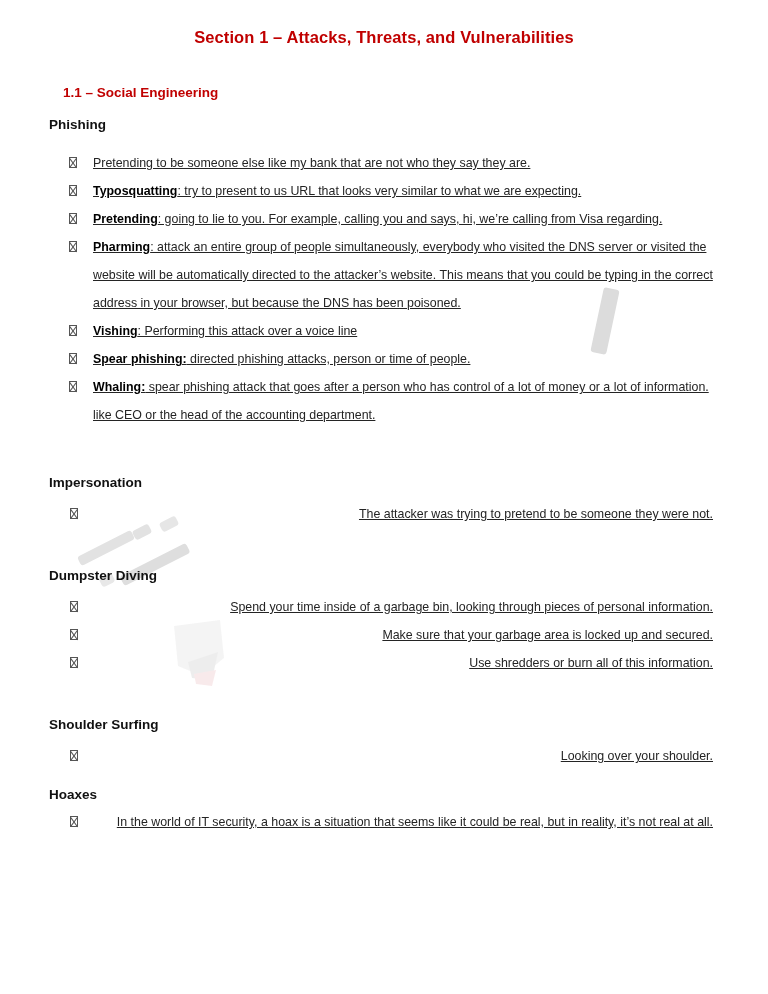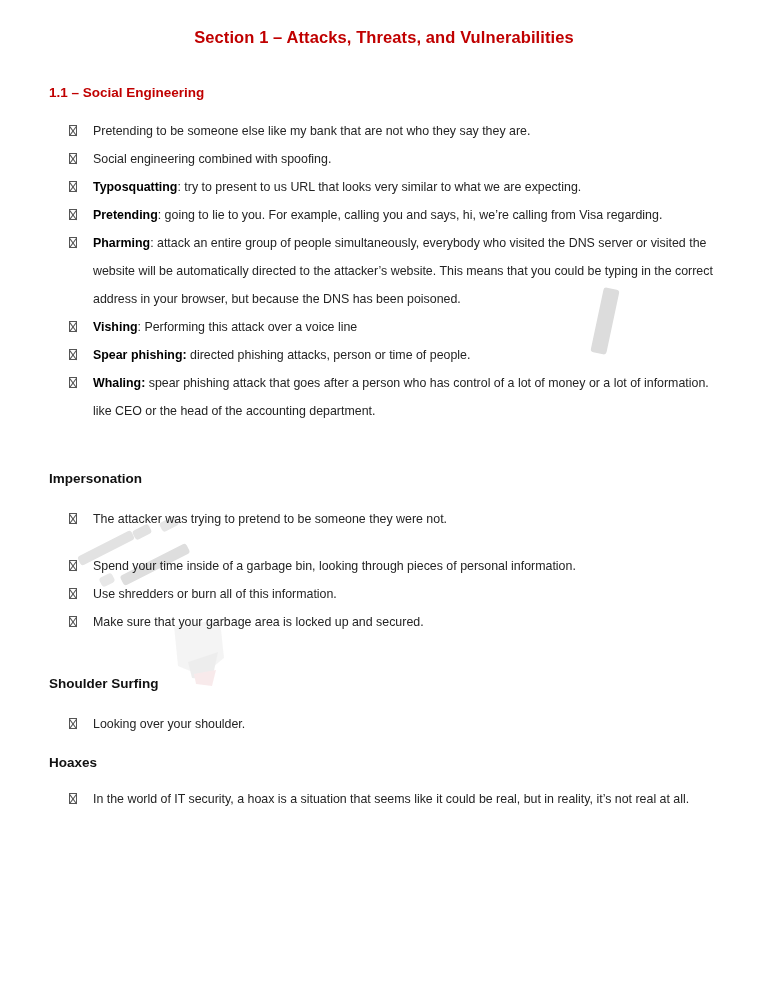--- a/index.html
+++ b/index.html
@@ -50,21 +50,21 @@
     font-weight: bold;
     letter-spacing: .1px;
     margin: 0;
     padding-top: 28px;
   }
   .sec-heading {
     color: #C00000;
     font-size: 13.5px;
     font-weight: bold;
     margin: 0;
-    padding: 38px 0 0 49px;
+    padding: 38px 0 0 63px;
   }
   .sub-heading {
     font-size: 13.5px;
     font-weight: bold;
     color: #111111;
     margin: 0;
     padding: 17px 0 0 49px;
     position: relative;
     z-index: 2;
   }
@@ -73,30 +73,31 @@
 
   
   ul.bl {
     list-style: none;
     margin: 0;
     padding: 0;
     position: relative;
     z-index: 2;
   }
   ul.bl.first { margin-top: 17px; }
-  ul.bl.tight { margin-top: 19px; }
+  ul.bl.tight { margin-top: 10px; text-align: right; }
 
   ul.bl > li {
     position: relative;
     padding-left: 93px;
     padding-right: 55px;
     font-size: 12.4px;
     line-height: 28px;
     color: #242424;
     margin-bottom: 0;
+    text-decoration: underline;
   }
   ul.bl > li.compact {
     line-height: 20px;
     padding-bottom: 6px;
   }
   ul.bl > li .tofu {
     position: absolute;
     left: 69px;
     top: 0;
     width: 9px;
@@ -151,31 +152,28 @@
       <path d="M2 8 L48 2 L52 40 L30 58 L6 48 Z" fill="#ececec"></path>
       <path d="M16 44 L46 34 L40 62 L20 60 Z" fill="#e0e0e0"></path>
       <path d="M22 56 L44 52 L40 68 L24 66 Z" fill="#f4d9dc"></path>
     </svg>
   </div>
 
   <h1 class="doc-title">Section 1 – Attacks, Threats, and Vulnerabilities</h1>
 
   <h2 class="sec-heading">1.1 – Social Engineering</h2>
 
+  <h3 class="sub-heading">Phishing</h3>
   <ul class="bl first">
     <li>
       <span class="tofu"><i></i></span>
       <span class="b"></span><span>Pretending to be someone else like my bank that are not who they say they are.</span>
     </li>
     <li>
       <span class="tofu"><i></i></span>
-      <span class="b"></span><span>Social engineering combined with spoofing.</span>
-    </li>
-    <li>
-      <span class="tofu"><i></i></span>
       <span class="b">Typosquatting</span><span>: try to present to us URL that looks very similar to what we are expecting.</span>
     </li>
     <li>
       <span class="tofu"><i></i></span>
       <span class="b">Pretending</span><span>: going to lie to you. For example, calling you and says, hi, we’re calling from Visa regarding.</span>
     </li>
     <li>
       <span class="tofu"><i></i></span>
       <span class="b">Pharming</span><span>: attack an entire group of people simultaneously, everybody who visited the DNS server or visited the website will be automatically directed to the attacker’s website. This means that you could be typing in the correct address in your browser, but because the DNS has been poisoned.</span>
     </li>
@@ -194,33 +192,34 @@
   </ul>
 
   <h3 class="sub-heading gap-lg">Impersonation</h3>
   <ul class="bl tight">
     <li>
       <span class="tofu"><i></i></span>
       <span class="b"></span><span>The attacker was trying to pretend to be someone they were not.</span>
     </li>
   </ul>
 
+  <h3 class="sub-heading gap-md">Dumpster Diving</h3>
   <ul class="bl tight">
     <li>
       <span class="tofu"><i></i></span>
       <span class="b"></span><span>Spend your time inside of a garbage bin, looking through pieces of personal information.</span>
     </li>
     <li>
       <span class="tofu"><i></i></span>
+      <span class="b"></span><span>Make sure that your garbage area is locked up and secured.</span>
+    </li>
+    <li>
+      <span class="tofu"><i></i></span>
       <span class="b"></span><span>Use shredders or burn all of this information.</span>
     </li>
-    <li>
-      <span class="tofu"><i></i></span>
-      <span class="b"></span><span>Make sure that your garbage area is locked up and secured.</span>
-    </li>
   </ul>
 
   <h3 class="sub-heading gap-md">Shoulder Surfing</h3>
   <ul class="bl tight">
     <li>
       <span class="tofu"><i></i></span>
       <span class="b"></span><span>Looking over your shoulder.</span>
     </li>
   </ul>
 

